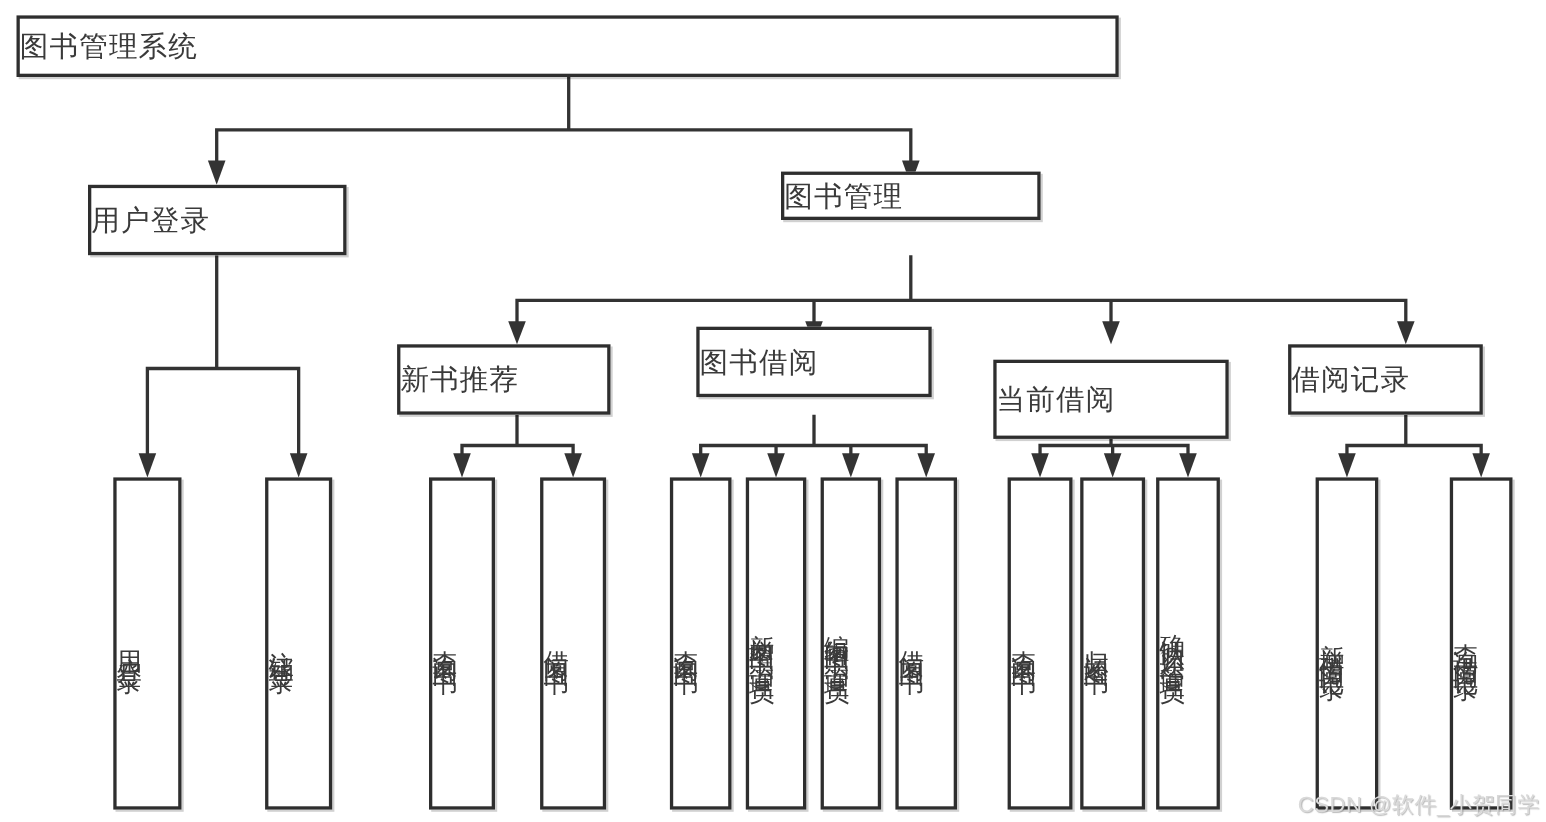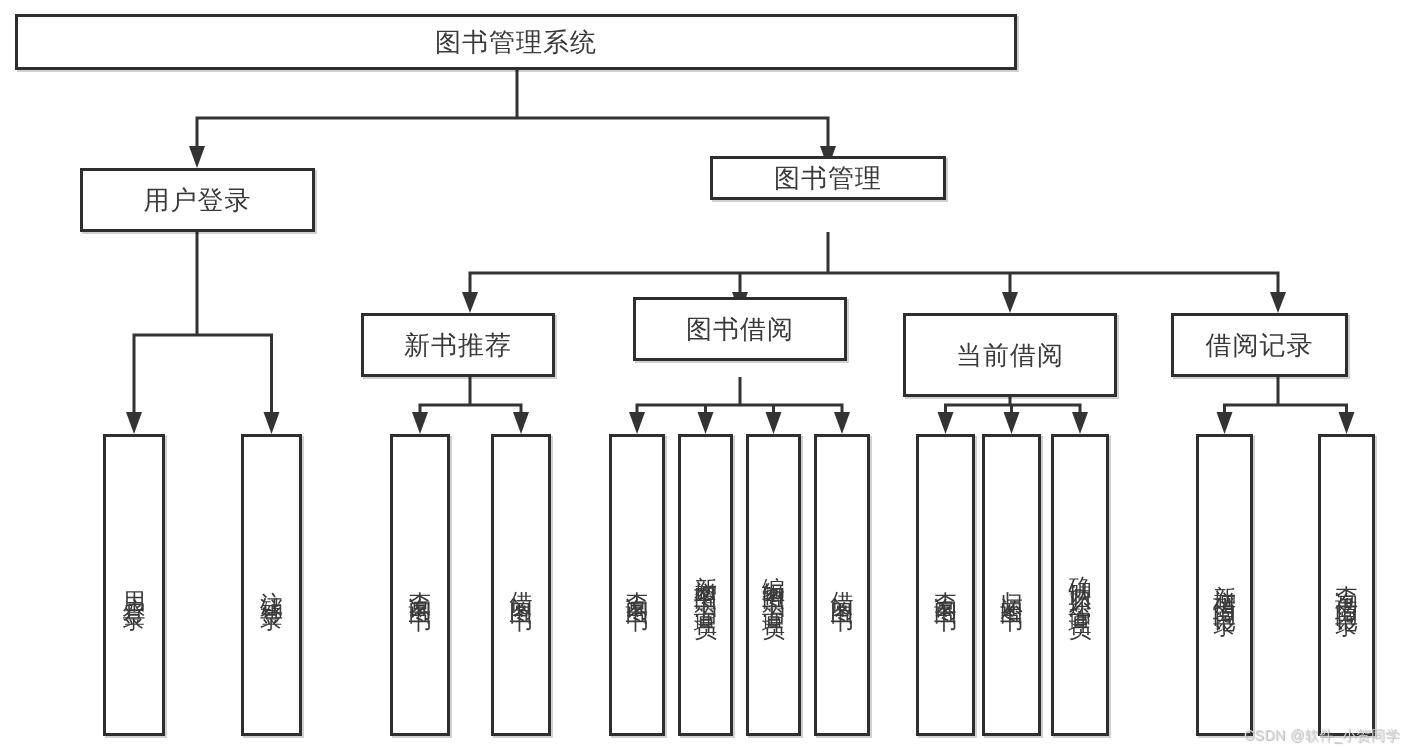--- a/index.html
+++ b/index.html
@@ -3,32 +3,32 @@
 <meta charset="utf-8">
 <style>
   html,body{margin:0;padding:0;background:#ffffff;}
   .canvas{
     position:relative;width:1405px;height:747px;background:#ffffff;overflow:hidden;
     font-family:"Liberation Sans","DejaVu Sans",sans-serif;color:#3a3a3a;
   }
   svg.connectors{position:absolute;left:0;top:0;z-index:0;}
   .node{
     position:absolute;box-sizing:border-box;background:#ffffff;
-    border:3px solid #2e2e2e;display:flex;align-items:center;justify-content:center;
+    border:3px solid #2e2e2e;display:flex;align-items:center;
     box-shadow:2px 2px 0 rgba(0,0,0,0.18);z-index:1;
   }
   .hbox{font-size:26px;letter-spacing:1px;white-space:nowrap;}
   .vbox{font-size:23px;}
   .vtext{
     writing-mode:vertical-rl;text-orientation:mixed;
     letter-spacing:6px;line-height:1;white-space:nowrap;
   }
   .watermark{
     position:absolute;right:5px;bottom:2px;z-index:3;
-    font-size:14px;letter-spacing:0.5px;color:#d9d9d9;
+    font-size:20px;letter-spacing:0.5px;color:#d9d9d9;
     text-shadow:1px 1px 1px rgba(100,100,100,0.45);
     white-space:nowrap;
   }
 </style>
 </head>
 <body>
 
 <div class="canvas">
 
   <svg class="connectors" width="1405" height="747" viewBox="0 0 1405 747">
@@ -98,21 +98,21 @@
   <div class="node hbox" style="left:710px;top:156px;width:236px;height:44px">
     <span>图书管理</span>
   </div>
 
   <div class="node hbox" style="left:361px;top:313px;width:194px;height:64px">
     <span>新书推荐</span>
   </div>
   <div class="node hbox" style="left:633px;top:297px;width:214px;height:64px">
     <span>图书借阅</span>
   </div>
-  <div class="node hbox" style="left:903px;top:313px;width:214px;height:84px">
+  <div class="node hbox" style="left:903px;top:327px;width:214px;height:72px">
     <span>当前借阅</span>
   </div>
   <div class="node hbox" style="left:1171px;top:313px;width:177px;height:64px">
     <span>借阅记录</span>
   </div>
 
   <div class="node vbox" style="left:103px;top:434px;width:62px;height:302px">
     <span class="vtext">用户登录</span>
   </div>
   <div class="node vbox" style="left:241px;top:434px;width:61px;height:302px">

